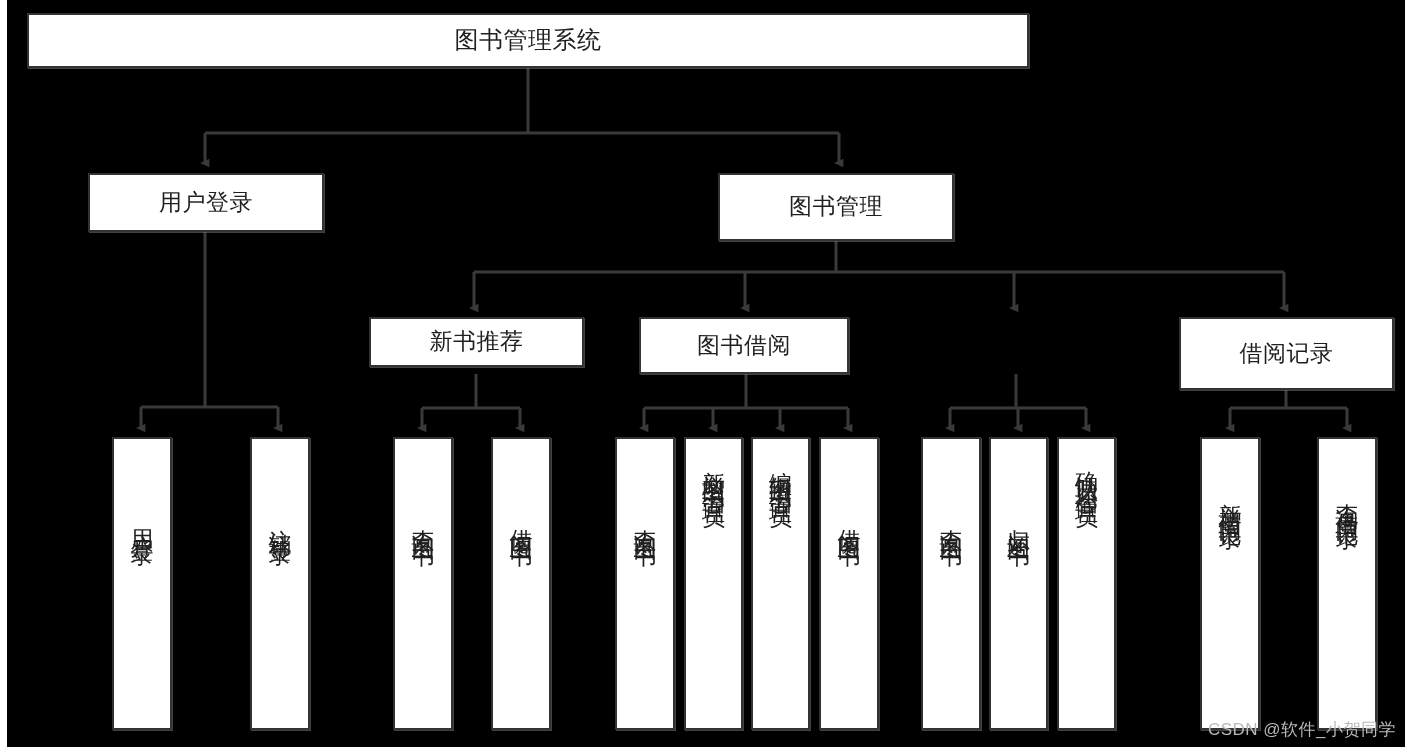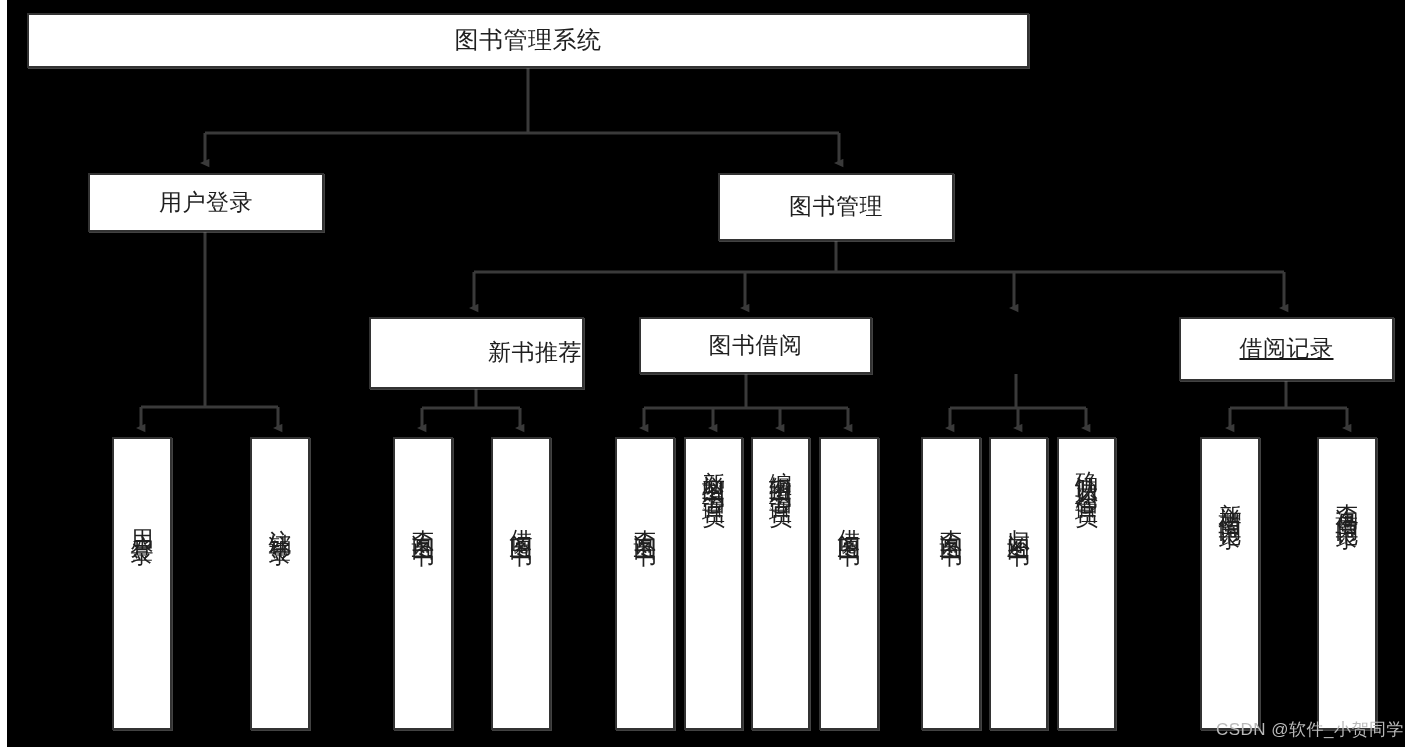--- a/index.html
+++ b/index.html
@@ -70,21 +70,21 @@
     text-align: left;
   }
   .node.v.pad-top {
     padding-top: 46px;
   }
   .node.v.pad-top2 {
     padding-top: 72px;
   }
   #watermark {
     position: absolute;
-    right: 8px;
+    right: 16px;
     bottom: 6px;
     font-size: 17px;
     color: #b9b9b9;
     letter-spacing: 0.5px;
     z-index: 5;
     white-space: nowrap;
   }
 </style>
 </head>
 <body>
@@ -145,27 +145,27 @@
     <span class="label">图书管理系统</span>
   </div>
 
   <div class="node h" style="left:81px; top:173px; width:236px; height:59px;">
     <span class="label">用户登录</span>
   </div>
   <div class="node h" style="left:711px; top:173px; width:236px; height:68px;">
     <span class="label">图书管理</span>
   </div>
 
-  <div class="node h" style="left:362px; top:317px; width:215px; height:72px;justify-content:flex-end;">
+  <div class="node h" style="left:362px; top:317px; width:215px; height:50px;">
     <span class="label">新书推荐</span>
   </div>
-  <div class="node h" style="left:632px; top:317px; width:233px; height:57px;">
+  <div class="node h" style="left:632px; top:317px; width:210px; height:57px;">
     <span class="label">图书借阅</span>
   </div>
-  <div class="node h" style="left:1172px; top:317px; width:215px; height:64px;text-decoration:underline;">
+  <div class="node h" style="left:1172px; top:317px; width:215px; height:73px;">
     <span class="label">借阅记录</span>
   </div>
 
   <div class="node v pad-top2" style="left:105px; top:437px; width:60px; height:293px;">
     <span class="label">用户登录</span>
   </div>
   <div class="node v pad-top2" style="left:243px; top:437px; width:60px; height:293px;">
     <span class="label">注销登录</span>
   </div>
 

